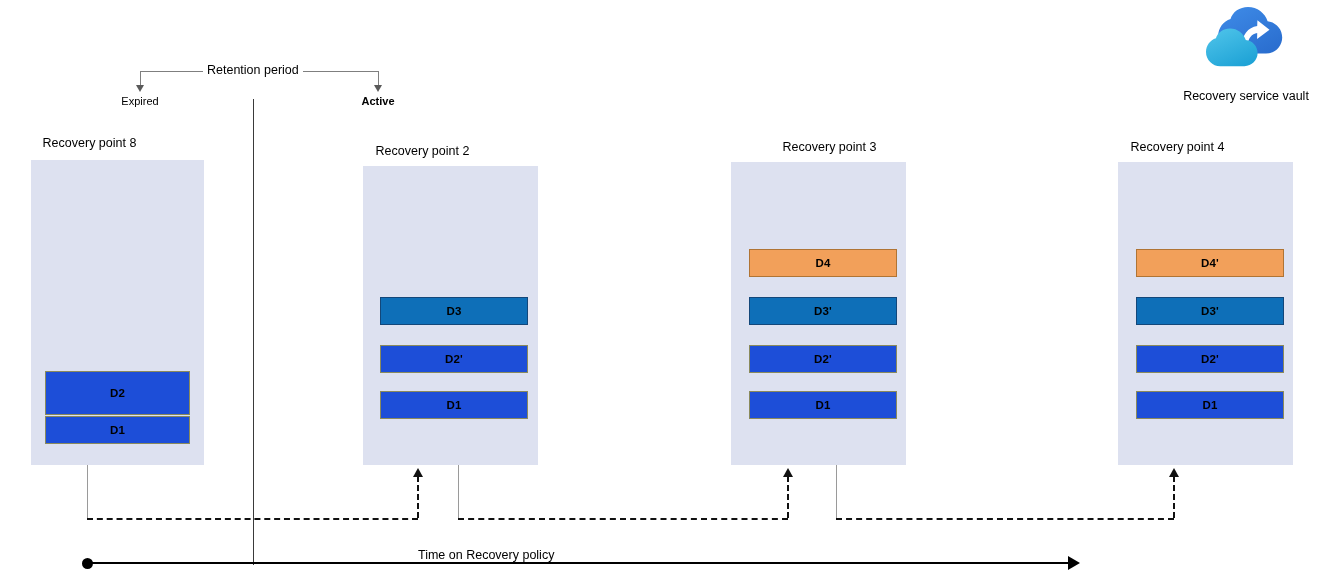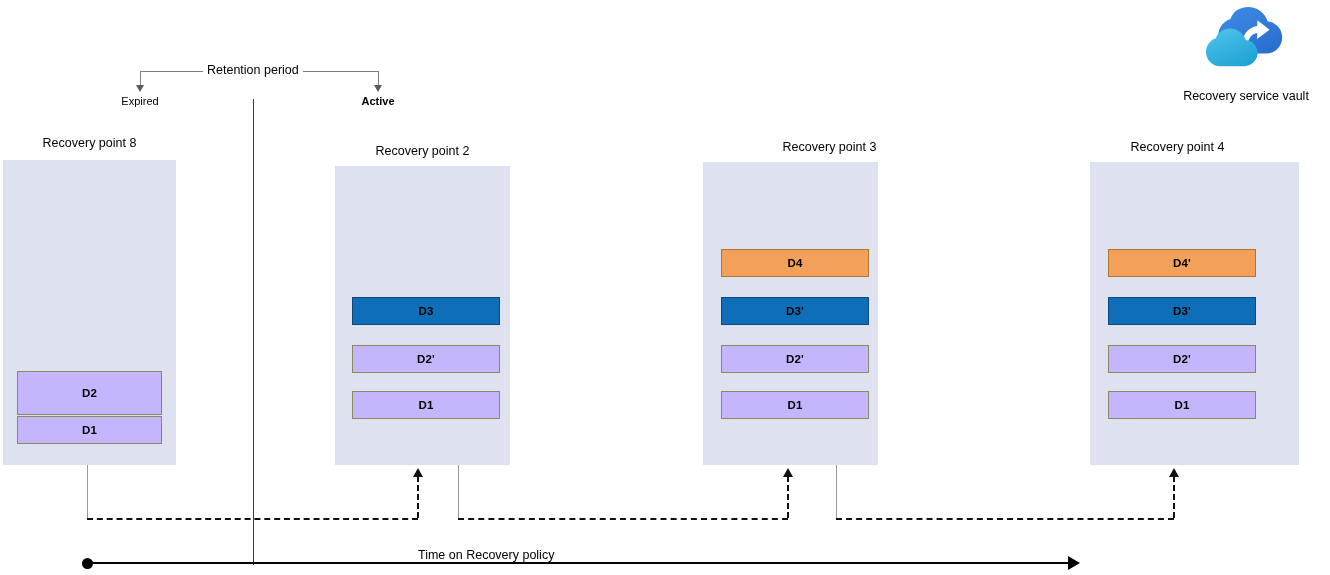--- a/index.html
+++ b/index.html
@@ -28,34 +28,35 @@
     font-size: 12.5px;
     color: #000;
     text-align: center;
     white-space: nowrap;
     line-height: 14px;
   }
   .rp-box {
     position: absolute;
     background: #dde1f0;
     box-sizing: border-box;
+    margin-left: 28px;
   }
   .blk {
     position: absolute;
     box-sizing: border-box;
     border: 1px solid #7f7f6e;
     font-size: 11.5px;
     font-weight: bold;
     color: #000;
     display: flex;
     align-items: center;
     justify-content: center;
     letter-spacing: .2px;
   }
-  .blk.yellow { background: #c4b5fd; border-color: #8a8a5c; }
+  .blk.yellow { background: #1d4ed8; border-color: #8a8a5c; }
   .blk.blue   { background: #0e6fb8; border-color: #13477a; color: #000; }
   .blk.orange { background: #f0a濃; }
   .blk.orange { background: #f3a濃; }
   .blk.orange { background: #f2a05a; border-color: #b07434; }
 
   
   .bracket-line {
     position: absolute;
     background: #7f7f7f;
   }
@@ -226,21 +227,21 @@
     </div>
     <div class="blk yellow" style="left:18px; top:183px; width:148px; height:28px;">
       <span>D2'</span>
     </div>
     <div class="blk yellow" style="left:18px; top:229px; width:148px; height:28px;">
       <span>D1</span>
     </div>
   </div>
 
   <div class="rp-label" style="left:1090px; top:140px; width:175px;">Recovery point 4</div>
-  <div class="rp-box" style="left:1090px; top:162px; width:209px; height:303px;">
+  <div class="rp-box" style="left:1090px; top:162px; width:175px; height:303px;">
     <div class="blk orange" style="left:18px; top:87px; width:148px; height:28px;">
       <span>D4'</span>
     </div>
     <div class="blk blue" style="left:18px; top:135px; width:148px; height:28px;">
       <span>D3'</span>
     </div>
     <div class="blk yellow" style="left:18px; top:183px; width:148px; height:28px;">
       <span>D2'</span>
     </div>
     <div class="blk yellow" style="left:18px; top:229px; width:148px; height:28px;">

